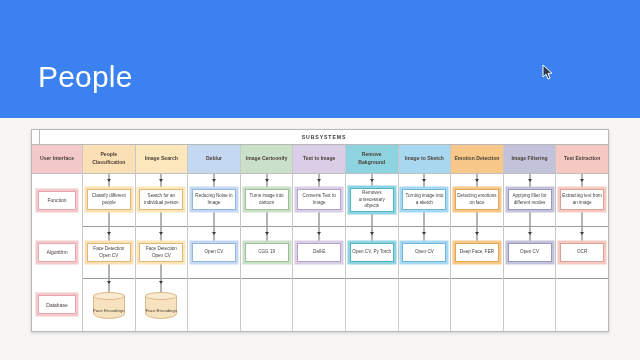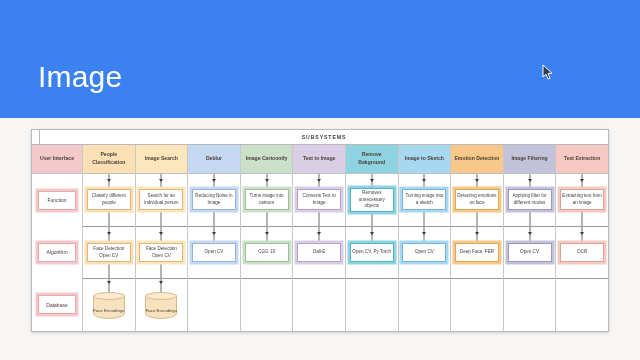--- a/index.html
+++ b/index.html
@@ -112,21 +112,21 @@
     position:absolute;left:50%;transform:translateX(-50%);
     width:0;height:0;border-left:2px solid transparent;
     border-right:2px solid transparent;border-top:3px solid #3a3a3a;
     z-index:2;
   }
 </style>
 </head>
 <body>
 
 <div id="banner"></div>
-<div id="page-title">Image</div>
+<div id="page-title">People</div>
 
 <div id="cursor">
   <svg width="12" height="18" viewBox="0 0 12 18">
     <path d="M1,1 L1,13 L4,10.2 L6.1,15 L8,14.1 L6,9.4 L10,9.2 Z" fill="#2c3e50" stroke="#ffffff" stroke-width="1"></path>
   </svg>
 </div>
 
 <div id="diagram">
 
   <div id="subsys-band">

